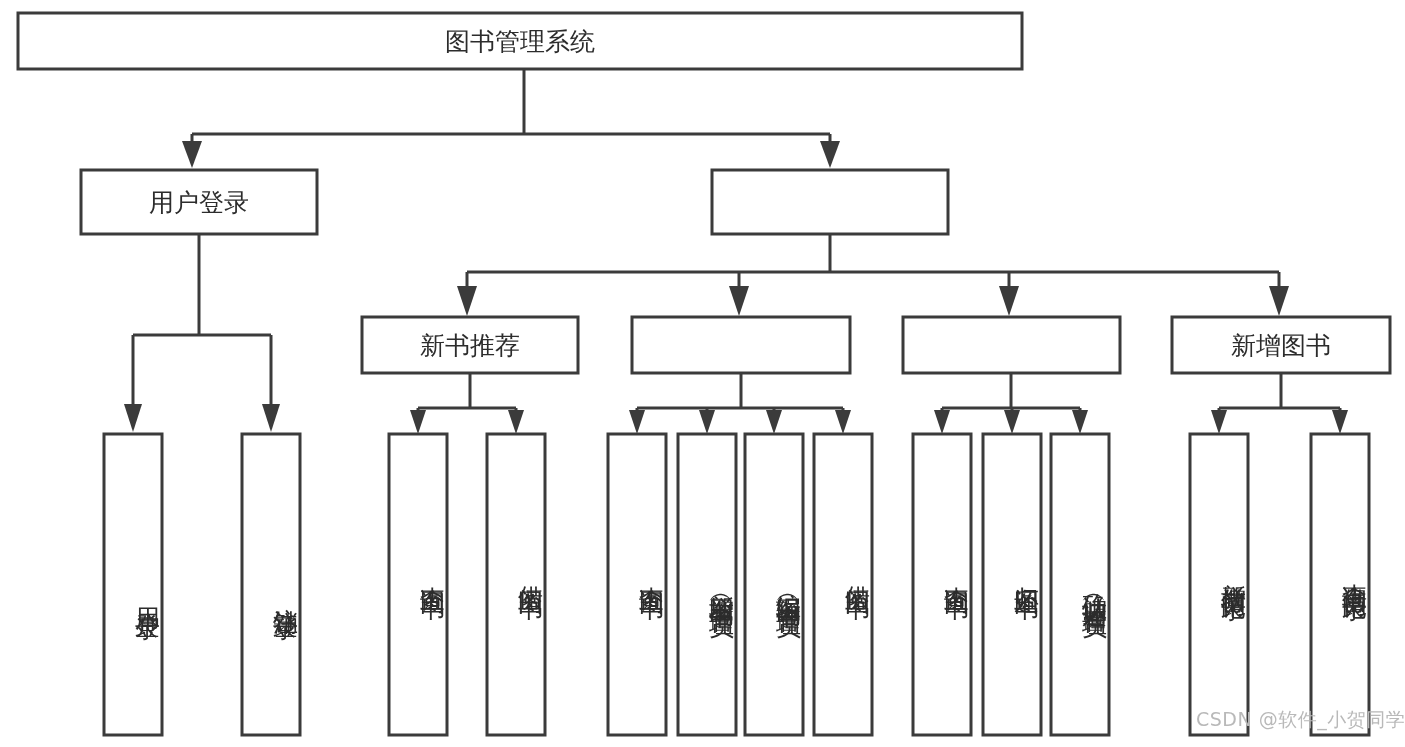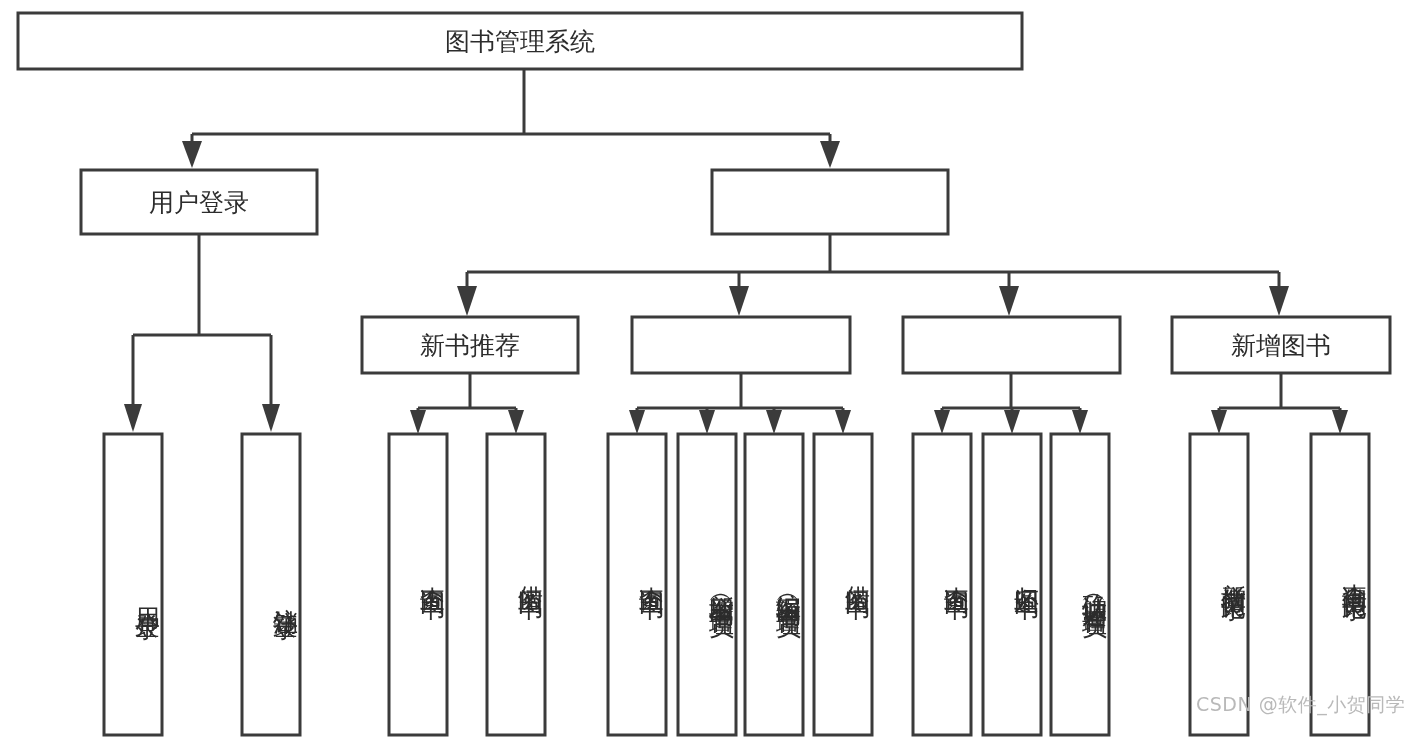--- a/index.html
+++ b/index.html
@@ -199,15 +199,15 @@
   <div class="node-label vertical" style="left:608px; top:510px; width:58px; height:120px;">查询图书</div>
   <div class="node-label vertical" style="left:678px; top:443px; width:58px; height:285px;">新增图书（管理员）</div>
   <div class="node-label vertical" style="left:745px; top:443px; width:58px; height:285px;">编辑图书（管理员）</div>
   <div class="node-label vertical" style="left:814px; top:510px; width:58px; height:120px;">借阅图书</div>
   <div class="node-label vertical" style="left:913px; top:510px; width:58px; height:120px;">查询图书</div>
   <div class="node-label vertical" style="left:983px; top:510px; width:58px; height:120px;">归还图书</div>
   <div class="node-label vertical" style="left:1051px; top:443px; width:58px; height:285px;">确认归还（管理员）</div>
   <div class="node-label vertical" style="left:1190px; top:470px; width:58px; height:200px;">新增借阅记录</div>
   <div class="node-label vertical" style="left:1311px; top:470px; width:58px; height:200px;">查询借阅记录</div>
 
-  <div class="watermark" style="left:1196px; top:692px;">CSDN @软件_小贺同学</div>
+  <div class="watermark" style="left:1196px; top:707px;">CSDN @软件_小贺同学</div>
 
 </div>
 
 </body></html>

